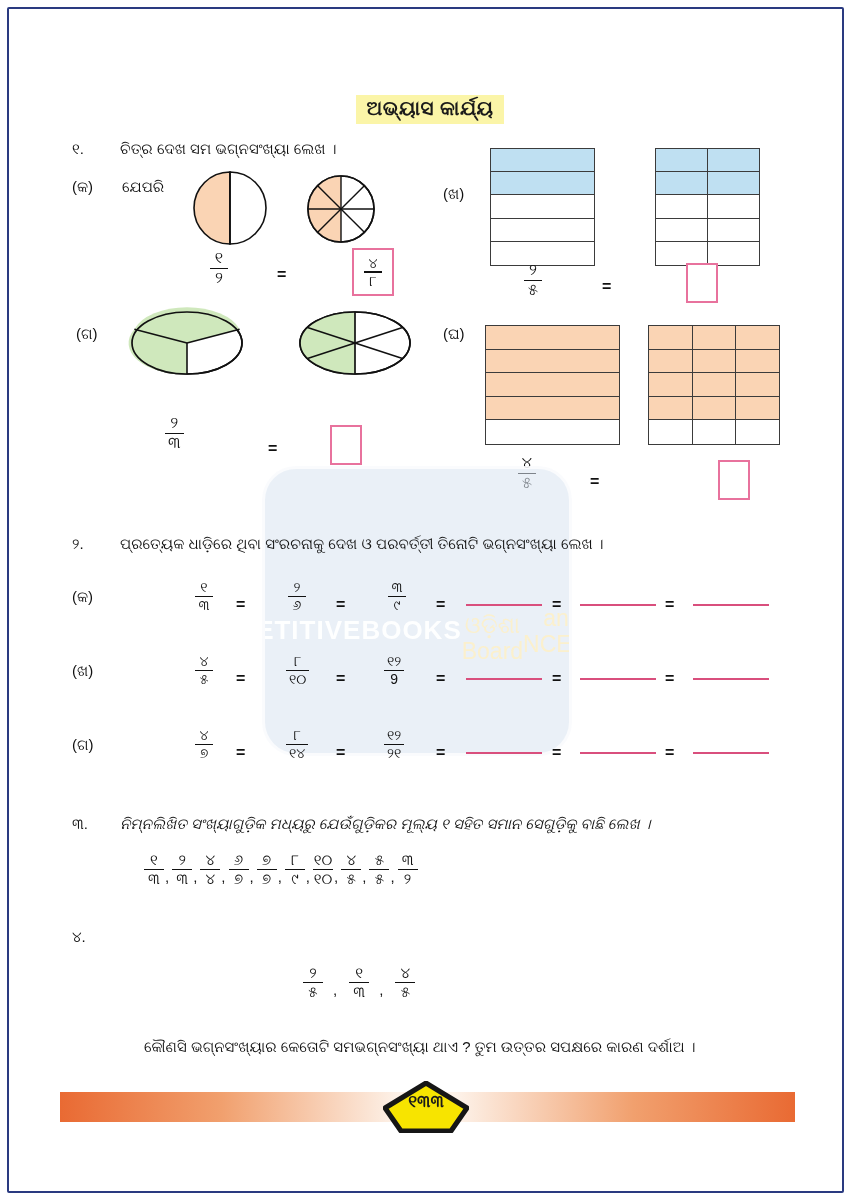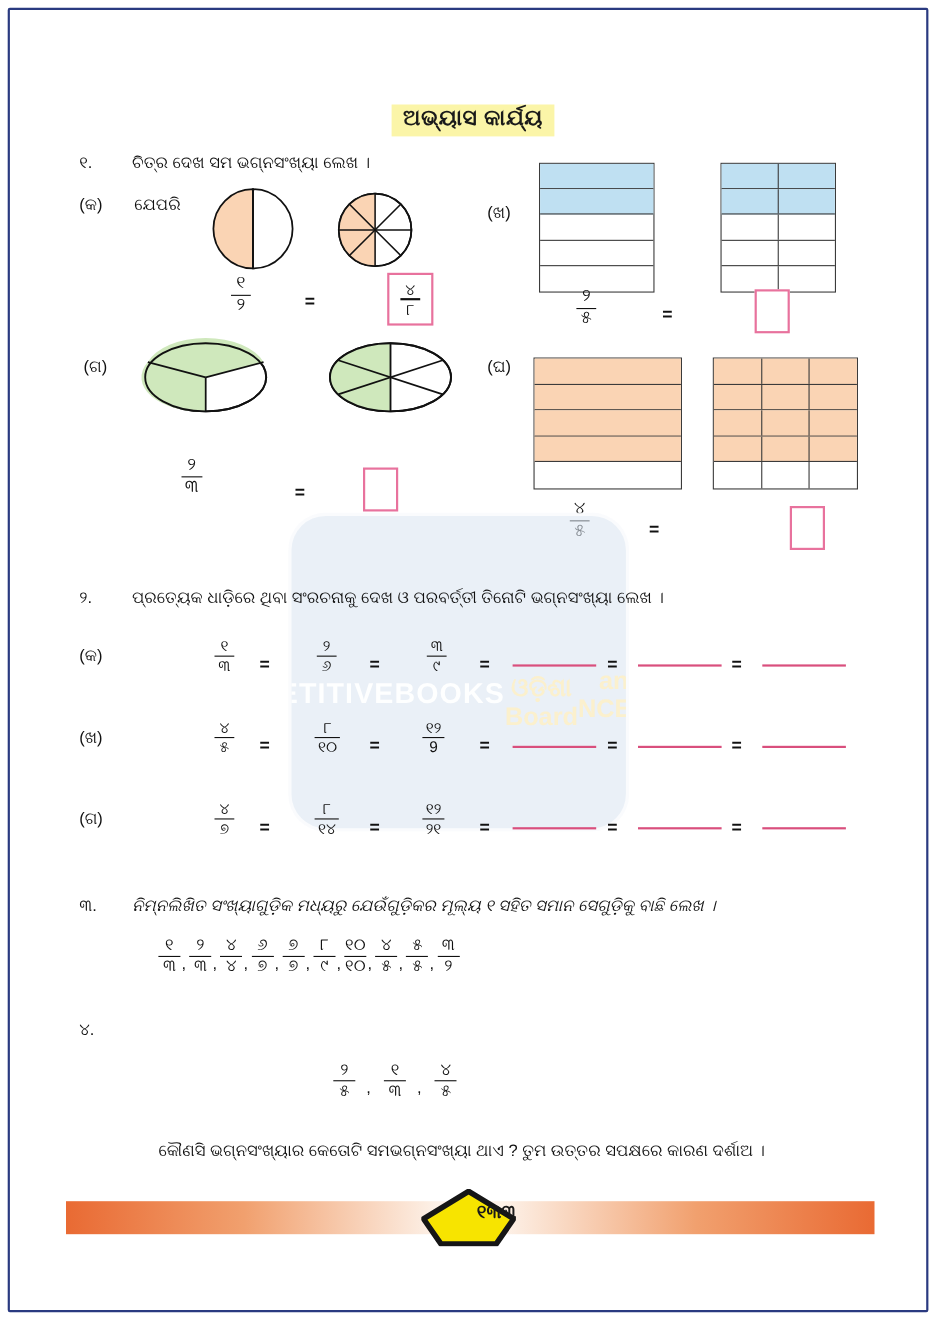--- a/index.html
+++ b/index.html
@@ -185,21 +185,21 @@
     font-size: 26px;
     letter-spacing: 1px;
     color: rgba(255,255,255,0.95);
     font-weight: bold;
     line-height: 1.08;
     text-align: center;
   }
   .wm-board {
     font-size: 23px;
     color: rgba(253,240,200,0.9);
-    font-weight: bold;
+    font-weight: normal;
     margin-top: 16px;
     text-align: center;
     line-height: 1.15;
   }
   .wm-all {
     font-size: 14px;
     color: rgba(255,255,255,0.9);
     margin-top: 14px;
   }
   .wm-obs {
@@ -220,21 +220,21 @@
   }
   .page-badge {
     position: absolute;
     left: 383px; top: 1081px;
     width: 86px; height: 52px;
   }
   .page-num {
     position: absolute;
     left: 383px; top: 1092px;
     width: 86px;
-    text-align: right;
+    text-align: center;
     font-size: 17px;
     font-weight: bold;
     color: #1a1a1a;
   }
 </style>
 </head>
 <body>
 
 <div id="page">
 

